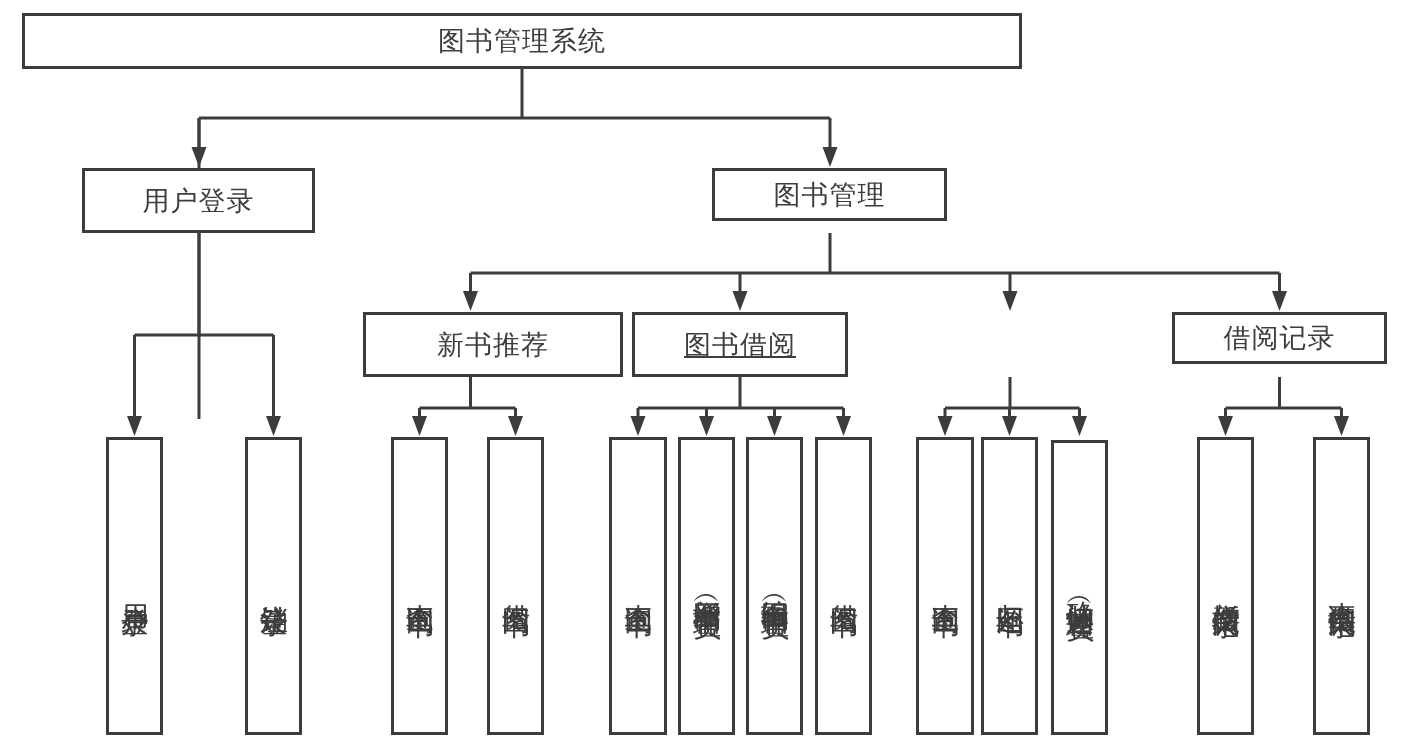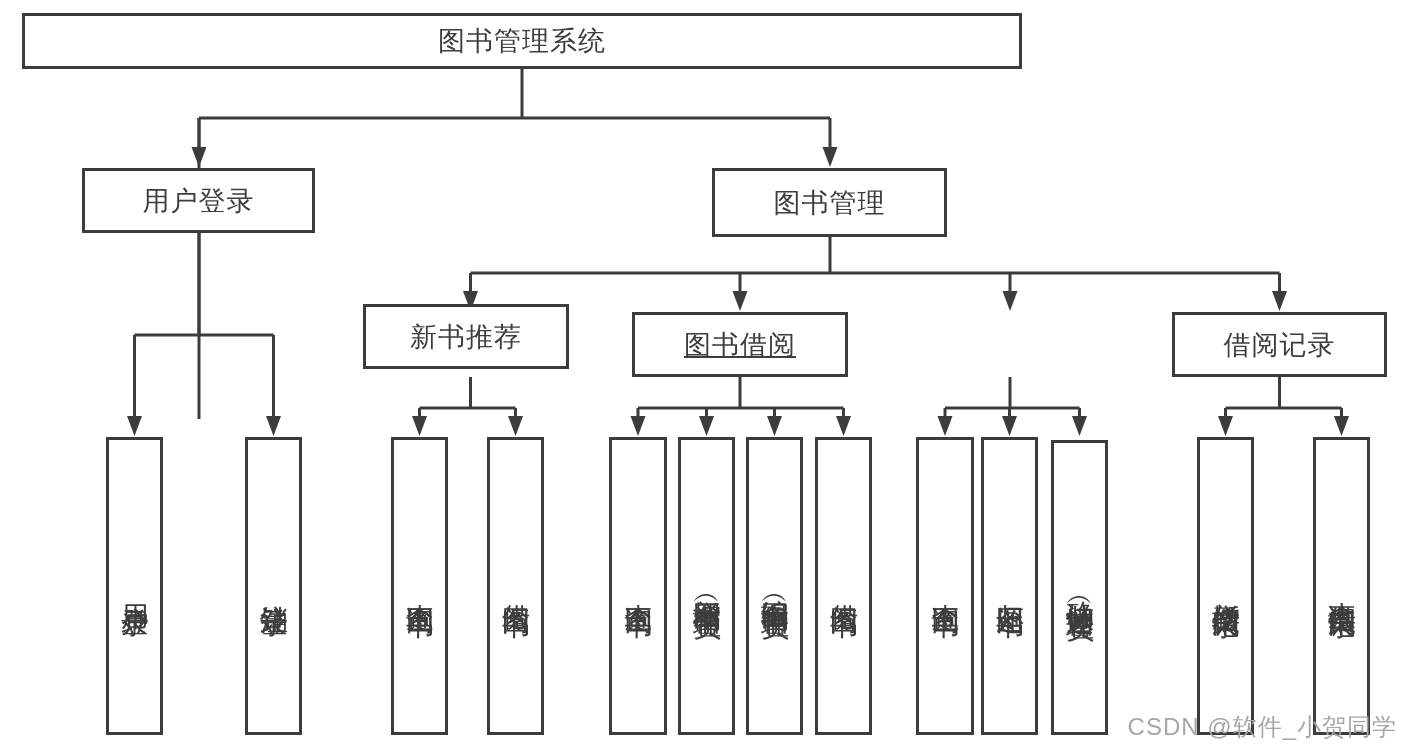--- a/index.html
+++ b/index.html
@@ -95,38 +95,37 @@
     <g>
       <path d="M1279.5 377 V408 M1225.5 408 H1341.5 M1225.5 408 V419 M1341.5 408 V419"></path>
       <polygon points="1218,416 1233,416 1225.5,436"></polygon>
       <polygon points="1334,416 1349,416 1341.5,436"></polygon>
     </g>
   </svg>
 
   <div class="box h" style="left:22px; top:13px; width:1000px; height:56px;">图书管理系统</div>
 
   <div class="box h" style="left:82px; top:168px; width:233px; height:65px;">用户登录</div>
-  <div class="box h" style="left:712px; top:168px; width:235px; height:69px;">图书管理</div>
+  <div class="box h" style="left:712px; top:168px; width:235px; height:53px;">图书管理</div>
 
-  <div class="box h" style="left:363px; top:304px; width:206px; height:65px;">新书推荐</div>
+  <div class="box h" style="left:363px; top:312px; width:260px; height:65px;">新书推荐</div>
   <div class="box h" style="left:632px; top:312px; width:216px; height:65px;text-decoration:underline;">图书借阅</div>
-  <div class="box h" style="left:1172px; top:312px; width:215px; height:65px;">借阅记录</div>
+  <div class="box h" style="left:1172px; top:312px; width:215px; height:52px;">借阅记录</div>
 
   <div class="box v" style="left:106px; top:437px; width:57px; height:298px;">用户登录</div>
   <div class="box v" style="left:245px; top:437px; width:57px; height:298px;">注销登录</div>
 
   <div class="box v" style="left:391px; top:437px; width:57px; height:298px;">查询图书</div>
   <div class="box v" style="left:487px; top:437px; width:57px; height:298px;">借阅图书</div>
 
   <div class="box v" style="left:609px; top:437px; width:58px; height:298px;">查询图书</div>
   <div class="box v" style="left:678px; top:437px; width:57px; height:298px;">新增图书（管理员）</div>
   <div class="box v" style="left:746px; top:437px; width:57px; height:298px;">编辑图书（管理员）</div>
   <div class="box v" style="left:815px; top:437px; width:57px; height:298px;">借阅图书</div>
 
   <div class="box v" style="left:916px; top:437px; width:58px; height:298px;">查询图书</div>
   <div class="box v" style="left:981px; top:437px; width:57px; height:298px;">归还图书</div>
   <div class="box v" style="left:1051px; top:440px; width:57px; height:295px;">确认归还（管理员）</div>
 
   <div class="box v" style="left:1197px; top:437px; width:57px; height:298px;">新增借阅记录</div>
   <div class="box v" style="left:1313px; top:437px; width:57px; height:298px;">查询借阅记录</div>
 
-  <div class="watermark">CSDN @软件_小贺同学</div>
 </div>
 
 </body></html>

